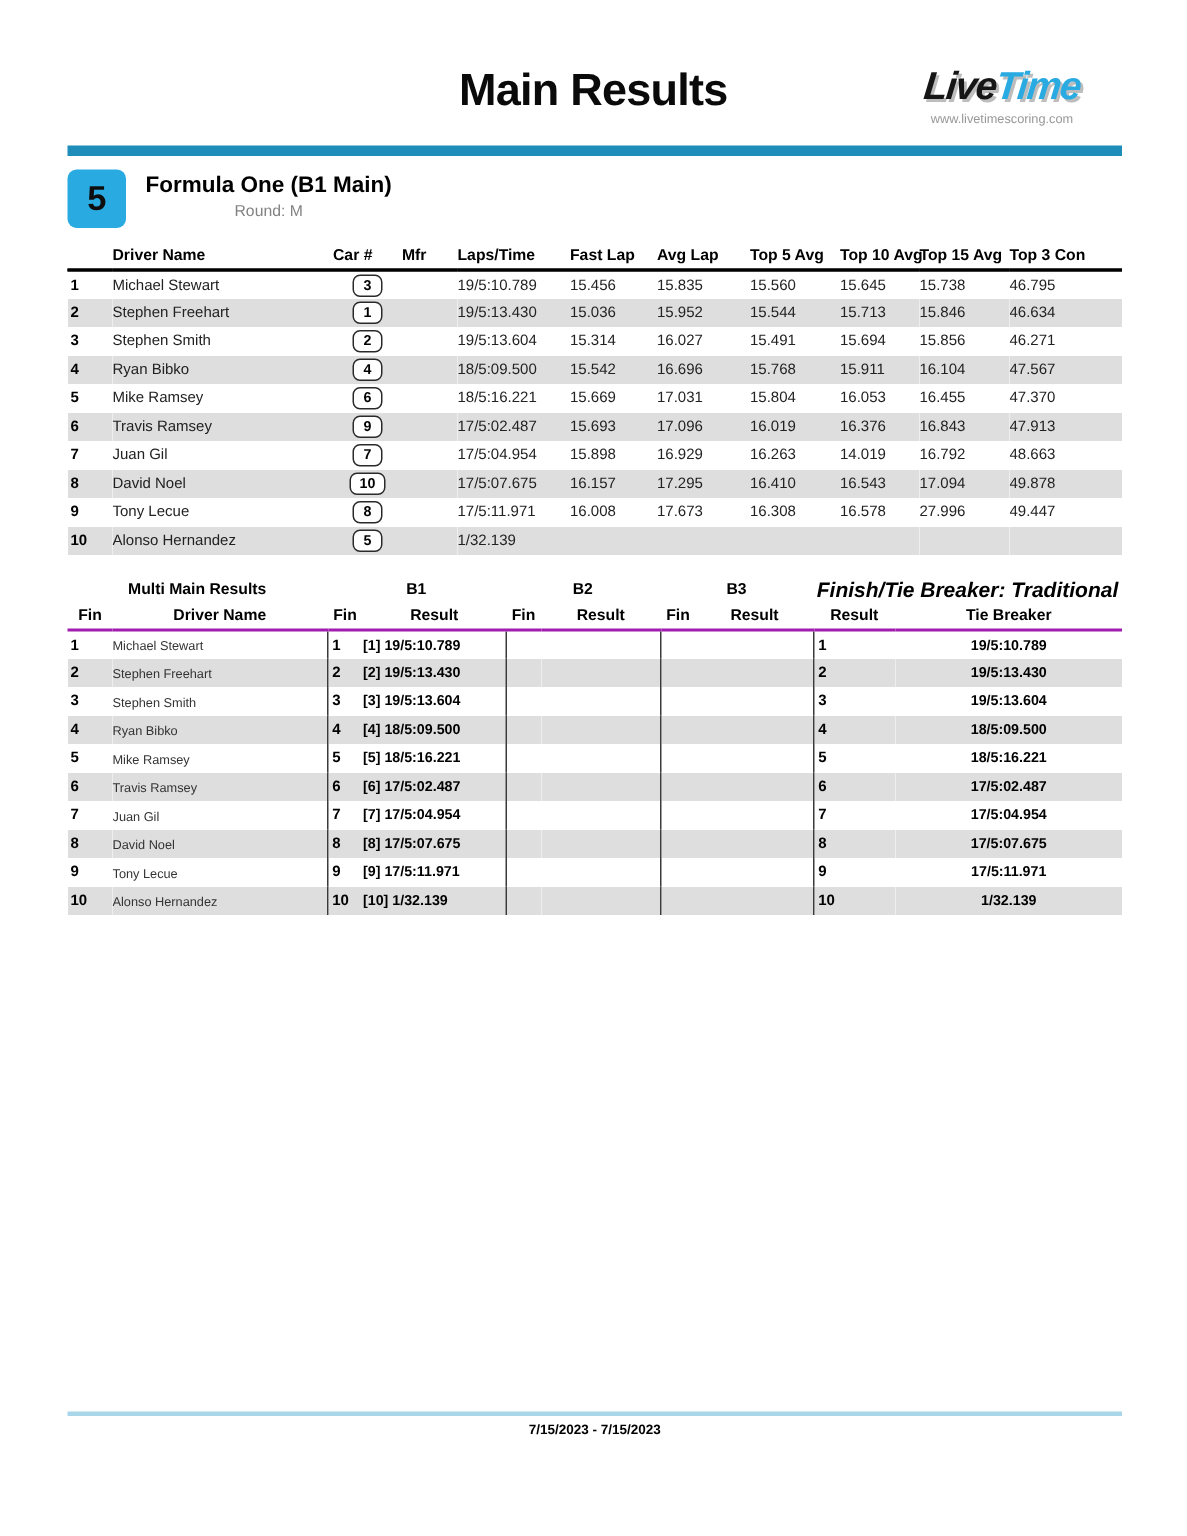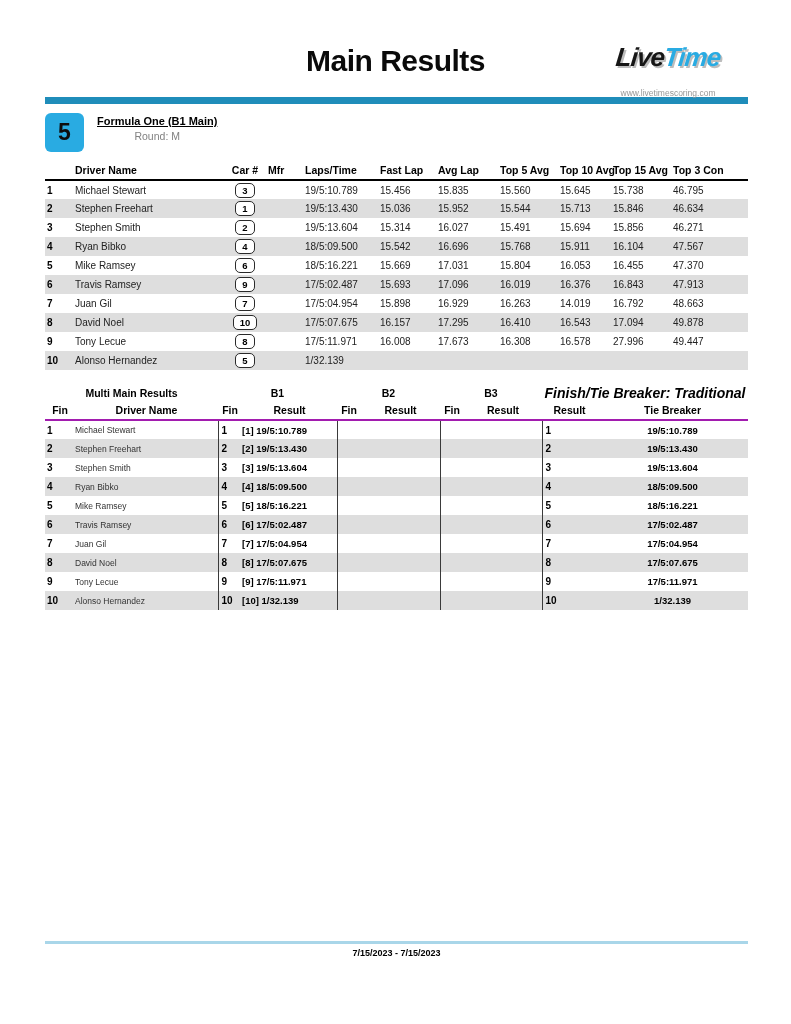--- a/index.html
+++ b/index.html
@@ -17,40 +17,40 @@
     font-size:30px; font-weight:bold; letter-spacing:-0.5px; color:#0a0a0a;
   }
   .logo { position:absolute; right:44px; top:42px; width:158px; text-align:center; }
   .logo-text {
     font-size:26px; font-style:italic; font-weight:800; letter-spacing:-1px;
     transform:skewX(-6deg); display:inline-block; white-space:nowrap;
     text-shadow:2px 2px 0 #bdbdbd;
   }
   .logo-live { color:#161616; }
   .logo-time { color:var(--badge,#29abe2); }
-  .logo-url { font-size:8.5px; color:#979797; margin-top:15px; }
+  .logo-url { font-size:8.5px; color:#979797; margin-top:1px; }
   
   .topbar { margin:0 43px 0 45px; height:7px; background:var(--header_bar,#1f8dba); }
   
   .race-header { margin:9px 43px 0 45px; display:flex; gap:13px; }
   .race-badge {
     width:39px; height:39px; border-radius:6px; background:var(--badge,#29abe2);
     display:flex; align-items:center; justify-content:center;
     font-size:23px; font-weight:bold; color:#0e0e0e; flex:0 0 auto;
   }
-  .race-name { font-size:11px; font-weight:bold; margin-top:2px;text-decoration:underline; }
+  .race-name { font-size:15px; font-weight:bold; margin-top:2px; }
   .race-round { font-size:10.5px; color:#828282; margin-top:3px;text-align:center; }
   
   table { border-collapse:collapse; table-layout:fixed; }
   .results { margin:10px 43px 0 45px; width:703px; }
   .results thead th {
     text-align:left; font-size:10.5px; font-weight:bold; padding:2px 0 3px 0;
     border-bottom:2px solid #000; white-space:nowrap;
   }
-  .results thead th.c-car { text-align:center; }
+  .results thead th.c-car { }
   .results tbody td { height:19px; font-size:10px; color:#222; white-space:nowrap; overflow:hidden; }
   .results tbody tr:nth-child(even) { background:var(--stripe,#dedede); }
   .results td.pos { font-weight:bold; color:#000; padding-left:2px; }
   .results td.car { text-align:center; }
   .car-badge {
     display:inline-block; border:1.5px solid #2a2a2a; border-radius:5px;
     background:#fff; font-weight:bold; font-size:9.5px; line-height:11px;
     padding:1px 6px; min-width:13px; text-align:center; color:#000;
   }
   

